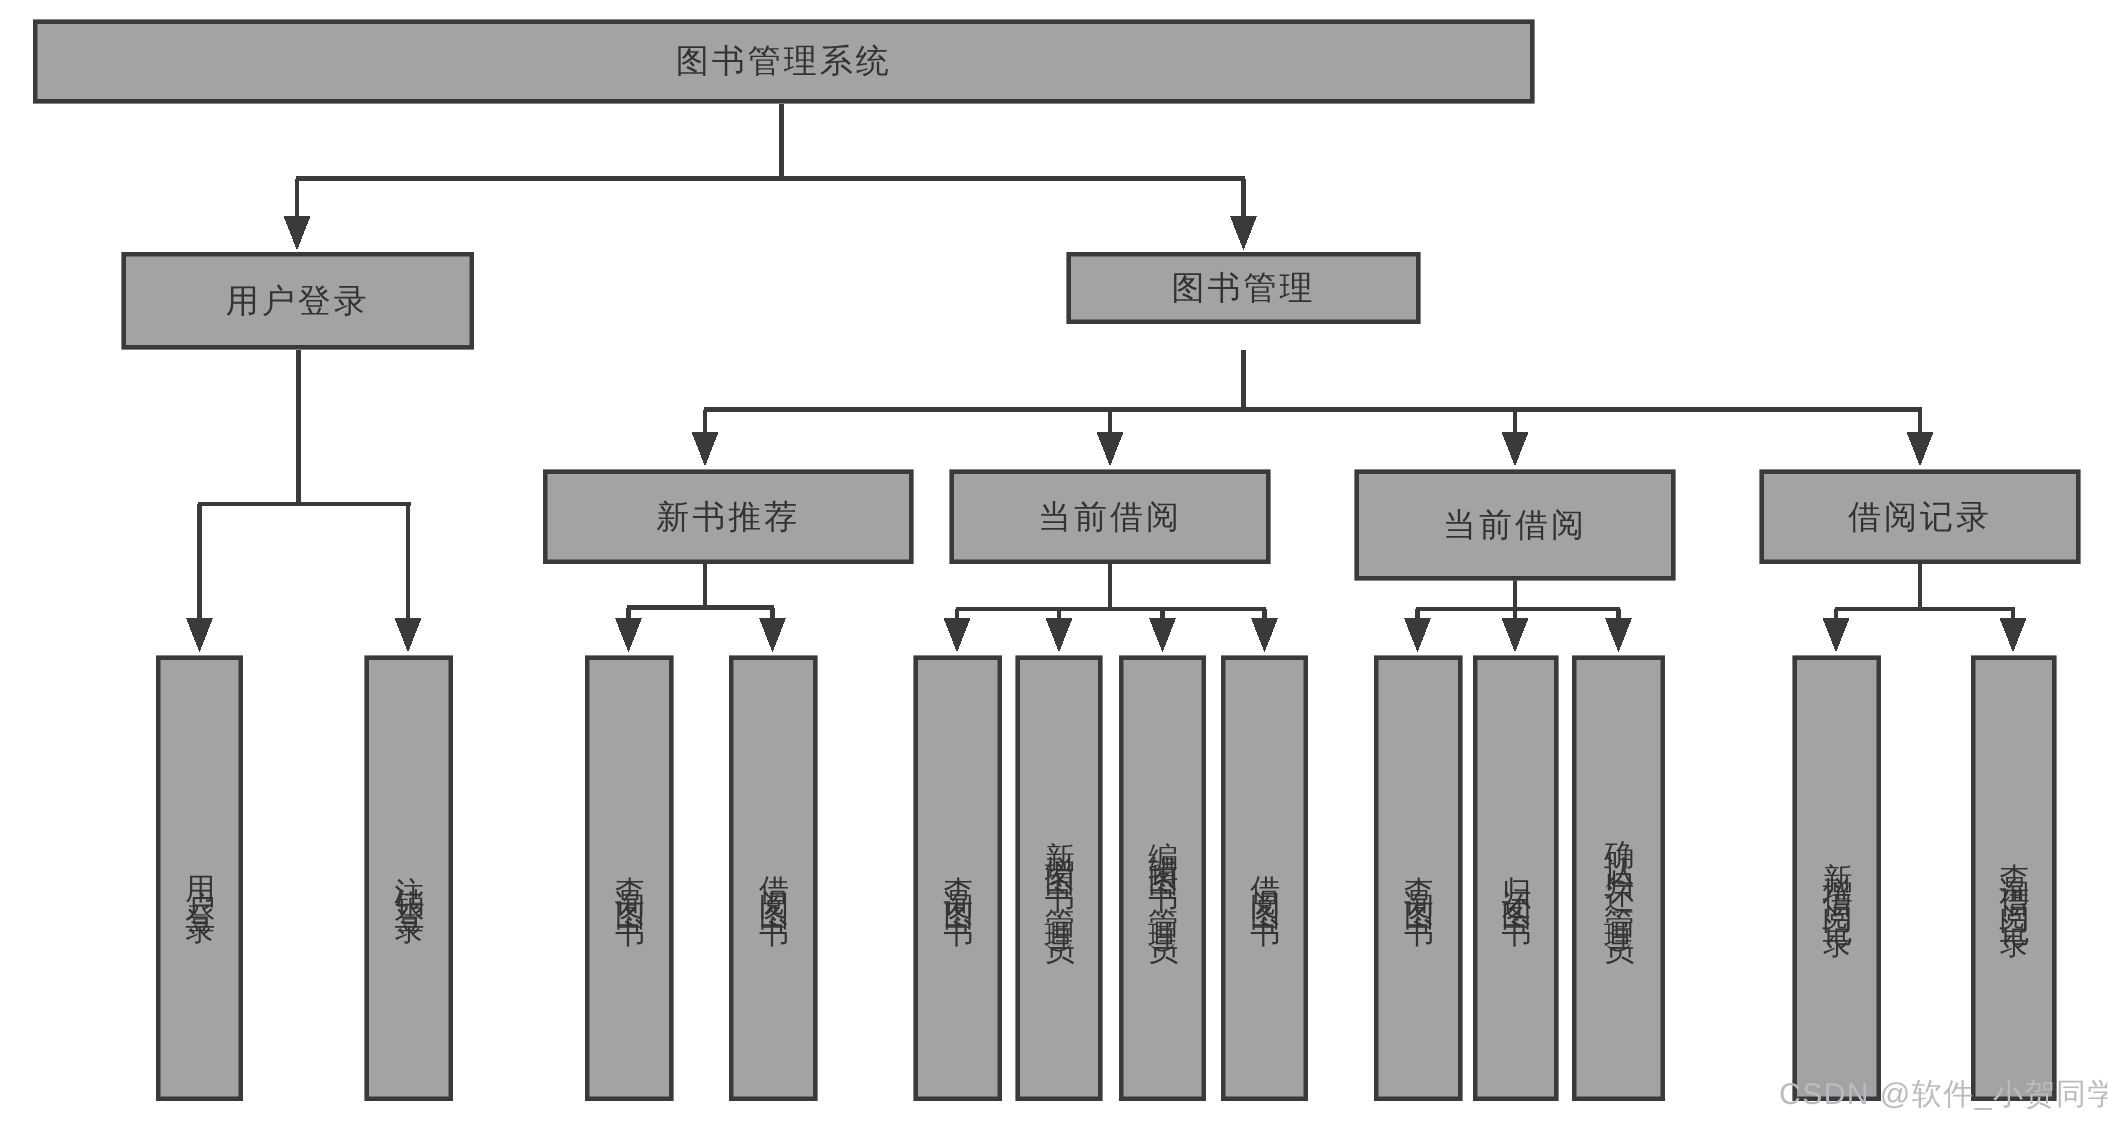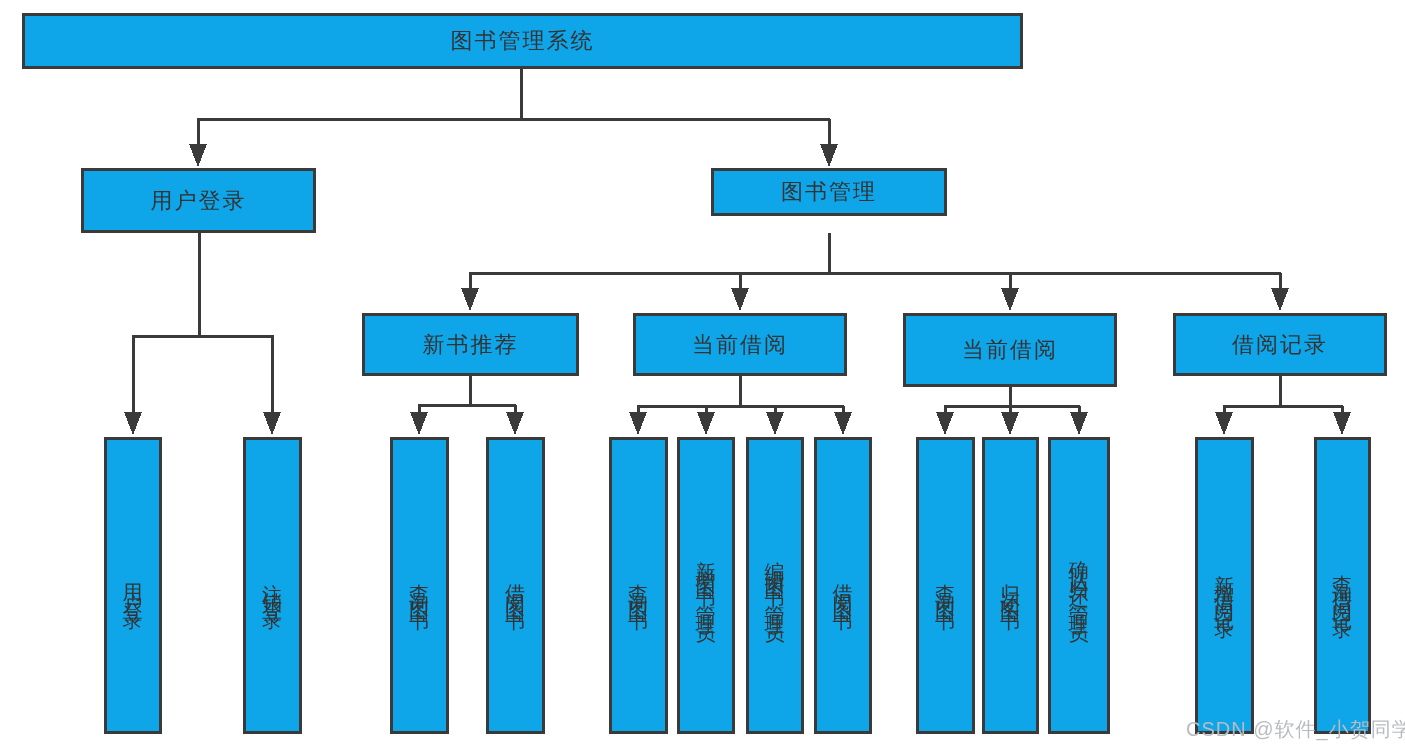--- a/index.html
+++ b/index.html
@@ -9,21 +9,21 @@
     --bg:#ffffff;
   }
   html,body{margin:0;padding:0;background:var(--bg);}
   body{width:1405px;height:747px;font-family:"Liberation Sans", sans-serif;}
   .canvas{position:relative;width:1405px;height:747px;background:var(--bg);overflow:hidden;}
   .canvas svg{position:absolute;left:0;top:0;}
   .node{
     position:absolute;
     box-sizing:border-box;
     border:3px solid var(--line);
-    background:#0ea5e9;
+    background:#a3a3a3;
     color:var(--text);
     display:flex;
     align-items:center;
     justify-content:center;
     text-align:center;
   }
   .node.h{font-size:22px;letter-spacing:2px;}
   .node.v{
     writing-mode:vertical-rl;
     text-orientation:mixed;
@@ -97,21 +97,21 @@
       <line x1="1223" y1="406" x2="1343" y2="406" stroke="#3a3a3a" stroke-width="3"></line>
       <line x1="1224" y1="406" x2="1224" y2="421" stroke="#3a3a3a" stroke-width="3"></line>
       <polygon points="1215,412 1233,412 1224,435" fill="#3a3a3a"></polygon>
       <line x1="1342" y1="406" x2="1342" y2="421" stroke="#3a3a3a" stroke-width="3"></line>
       <polygon points="1333,412 1351,412 1342,435" fill="#3a3a3a"></polygon>
     </svg>
   <div id="nodes">
       <div class="node h" style="left: 22px; top: 13px; width: 1001px; height: 56px;">图书管理系统</div>
       <div class="node h" style="left: 81px; top: 168px; width: 235px; height: 65px;">用户登录</div>
       <div class="node h" style="left: 711px; top: 168px; width: 236px; height: 48px;">图书管理</div>
-      <div class="node h" style="left: 362px; top: 313px; width: 217px; height: 63px;">新书推荐</div>
+      <div class="node h" style="left: 362px; top: 313px; width: 247px; height: 63px;">新书推荐</div>
       <div class="node h" style="left: 633px; top: 313px; width: 214px; height: 63px;">当前借阅</div>
       <div class="node h" style="left: 903px; top: 313px; width: 214px; height: 74px;">当前借阅</div>
       <div class="node h" style="left: 1173px; top: 313px; width: 214px; height: 63px;">借阅记录</div>
       <div class="node v" style="left: 104px; top: 437px; width: 58px; height: 297px;">用户登录</div>
       <div class="node v" style="left: 243px; top: 437px; width: 59px; height: 297px;">注销登录</div>
       <div class="node v" style="left: 390px; top: 437px; width: 59px; height: 297px;">查询图书</div>
       <div class="node v" style="left: 486px; top: 437px; width: 59px; height: 297px;">借阅图书</div>
       <div class="node v" style="left: 609px; top: 437px; width: 59px; height: 297px;">查询图书</div>
       <div class="node v" style="left: 677px; top: 437px; width: 58px; height: 297px;">新增图书（管理员）</div>
       <div class="node v" style="left: 746px; top: 437px; width: 58px; height: 297px;">编辑图书（管理员）</div>

